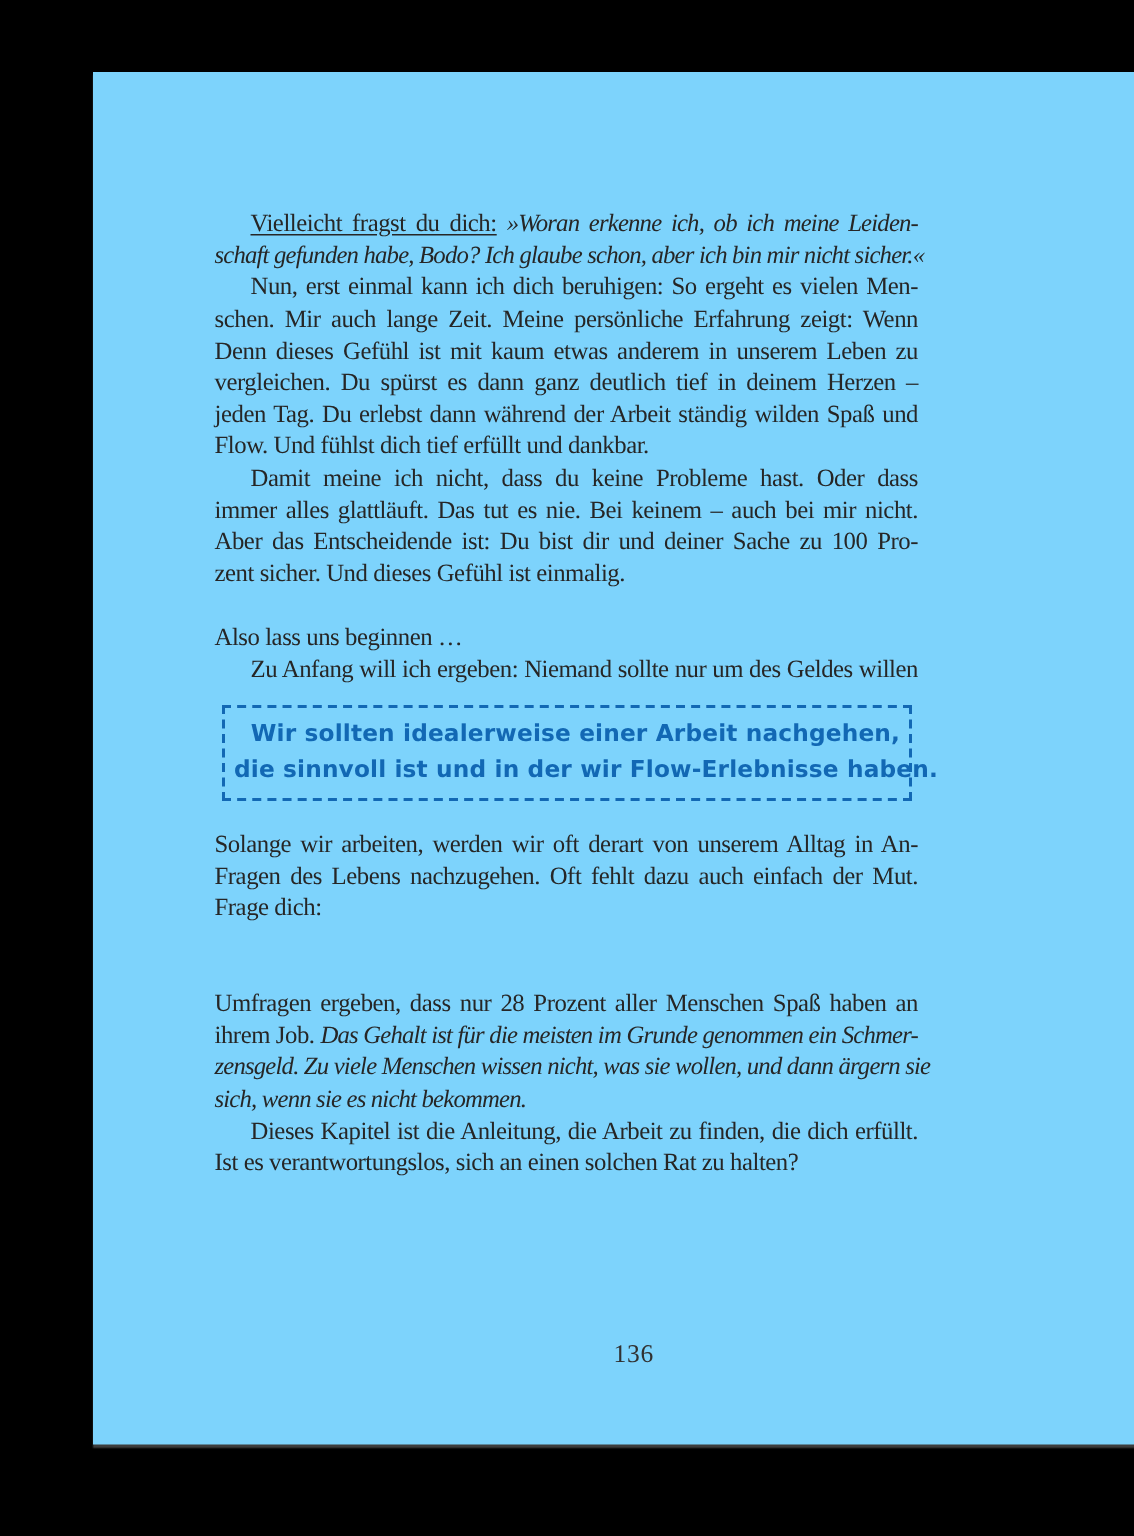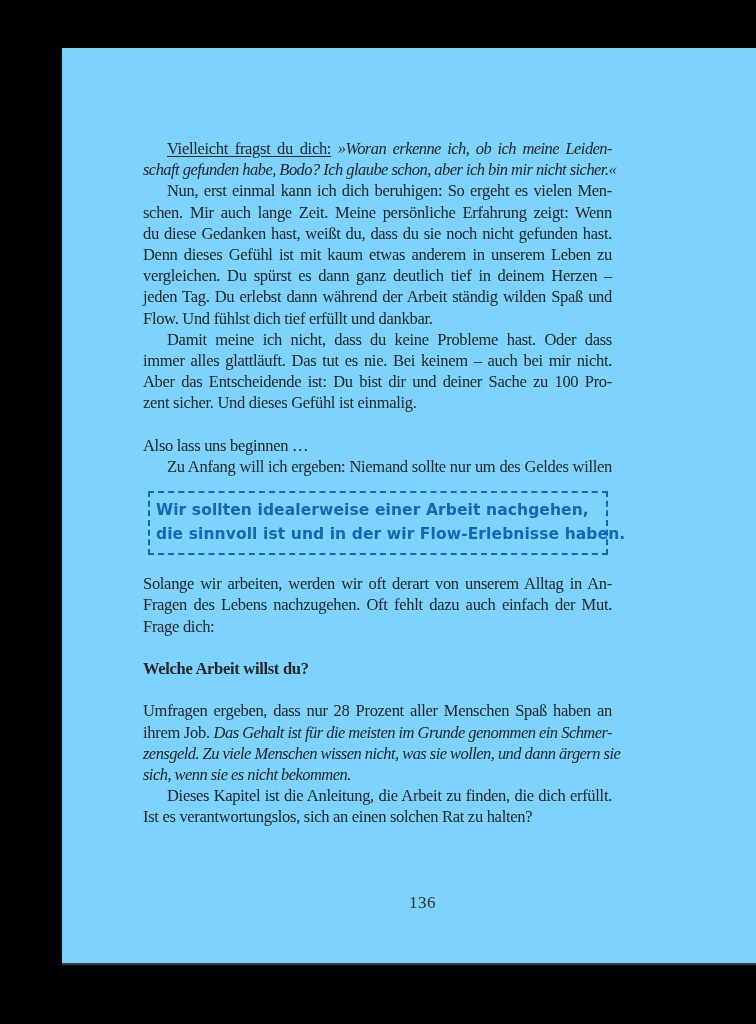--- a/index.html
+++ b/index.html
@@ -17,21 +17,21 @@
   .ln{white-space:nowrap;}
   .jf{text-align:justify;text-align-last:justify;}
   .ind{text-indent:24px;}
   .it{font-style:italic;letter-spacing:-0.55px;}
   .ul{text-decoration:underline;text-underline-offset:2px;}
   .bold{font-weight:bold;}
   .gap{height:21.2px;}
   .callout{
     margin:14px 4px 18px 5px;
     border:2px dashed var(--accent,#1268b4);
-    text-align:left;padding:5px 6px 7px;
+    text-align:right;padding:5px 6px 7px;
   }
   .callout-line{
     font-family:"DejaVu Sans", sans-serif;font-weight:bold;
     color:var(--accent,#1268b4);font-size:15.5px;line-height:24px;
     letter-spacing:0.1px;white-space:nowrap;
   }
   .footer{
     position:absolute;left:0;right:0;top:845px;text-align:center;
     font-family:"Liberation Serif", serif;font-size:17px;color:#313131;
     letter-spacing:0.5px;
@@ -43,21 +43,20 @@
 <div class="stage">
   <div class="page">
 
     <div class="text-col">
 
       <div class="ln jf ind"><span class="ul">Vielleicht fragst du dich:</span> <span class="it">»Woran erkenne ich, ob ich meine Leiden-</span></div>
       <div class="ln jf"><span class="it">schaft gefunden habe, Bodo? Ich glaube schon, aber ich bin mir nicht sicher.«</span></div>
 
       <div class="ln jf ind">Nun, erst einmal kann ich dich beruhigen: So ergeht es vielen Men-</div>
       <div class="ln jf">schen. Mir auch lange Zeit. Meine persönliche Erfahrung zeigt: Wenn</div>
-      <div class="ln jf">du diese Gedanken hast, weißt du, dass du sie noch nicht gefunden hast.</div>
       <div class="ln jf">Denn dieses Gefühl ist mit kaum etwas anderem in unserem Leben zu</div>
       <div class="ln jf">vergleichen. Du spürst es dann ganz deutlich tief in deinem Herzen –</div>
       <div class="ln jf">jeden Tag. Du erlebst dann während der Arbeit ständig wilden Spaß und</div>
       <div class="ln">Flow. Und fühlst dich tief erfüllt und dankbar.</div>
 
       <div class="ln jf ind">Damit meine ich nicht, dass du keine Probleme hast. Oder dass</div>
       <div class="ln jf">immer alles glattläuft. Das tut es nie. Bei keinem – auch bei mir nicht.</div>
       <div class="ln jf">Aber das Entscheidende ist: Du bist dir und deiner Sache zu 100 Pro-</div>
       <div class="ln">zent sicher. Und dieses Gefühl ist einmalig.</div>
 
@@ -70,21 +69,20 @@
         <div class="callout-line">Wir sollten idealerweise einer Arbeit nachgehen,</div>
         <div class="callout-line">die sinnvoll ist und in der wir Flow-Erlebnisse haben.</div>
       </div>
 
       <div class="ln jf">Solange wir arbeiten, werden wir oft derart von unserem Alltag in An-</div>
       <div class="ln jf">Fragen des Lebens nachzugehen. Oft fehlt dazu auch einfach der Mut.</div>
       <div class="ln">Frage dich:</div>
 
       <div class="gap"></div>
 
-      <div class="ln bold">Welche Arbeit willst du?</div>
 
       <div class="gap"></div>
 
       <div class="ln jf">Umfragen ergeben, dass nur 28 Prozent aller Menschen Spaß haben an</div>
       <div class="ln jf"><span>ihrem Job.</span> <span class="it">Das Gehalt ist für die meisten im Grunde genommen ein Schmer-</span></div>
       <div class="ln jf"><span class="it">zensgeld. Zu viele Menschen wissen nicht, was sie wollen, und dann ärgern sie</span></div>
       <div class="ln"><span class="it">sich, wenn sie es nicht bekommen.</span></div>
 
       <div class="ln jf ind">Dieses Kapitel ist die Anleitung, die Arbeit zu finden, die dich erfüllt.</div>
       <div class="ln">Ist es verantwortungslos, sich an einen solchen Rat zu halten?</div>

